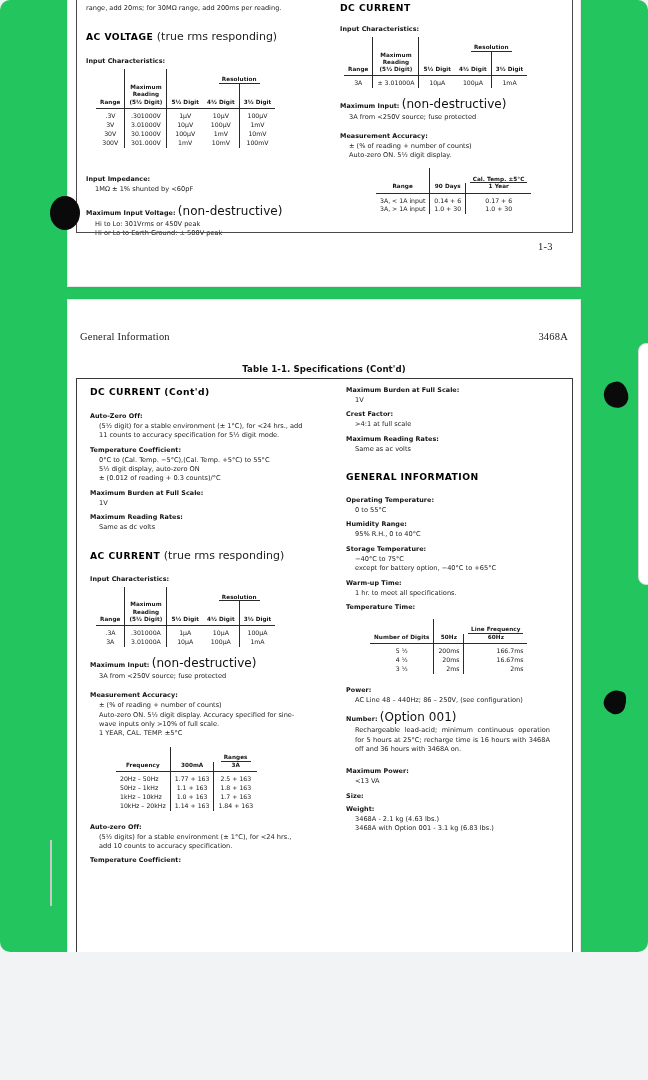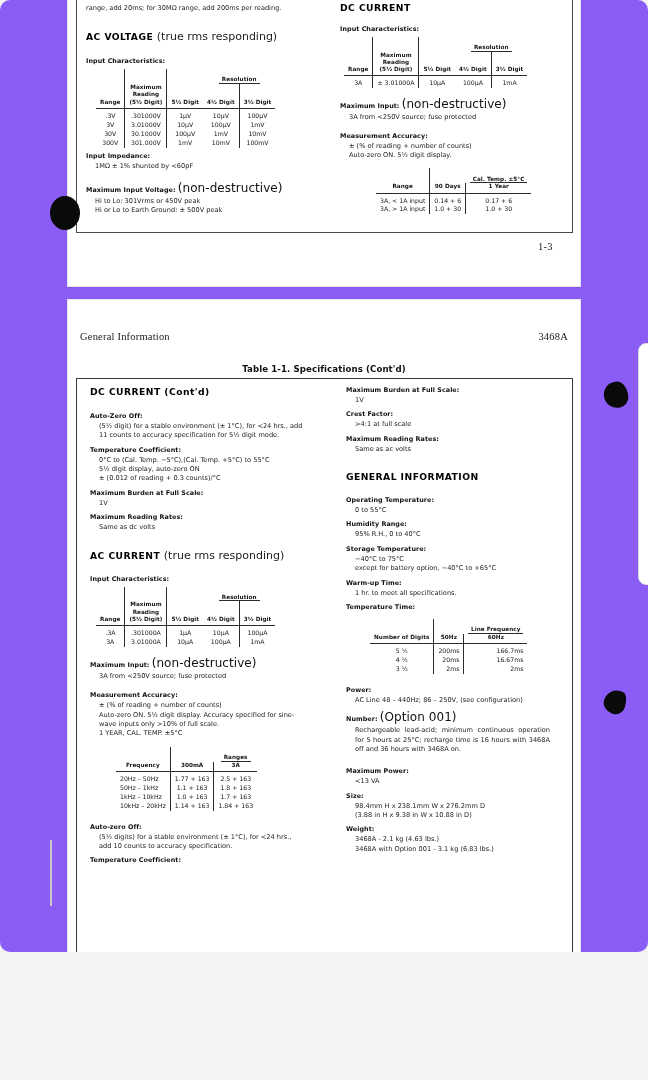--- a/index.html
+++ b/index.html
@@ -6,21 +6,21 @@
   html, body {
     margin: 0; padding: 0;
     width: 648px; height: 1080px;
     background: #f2f3f4;
     font-family: "Liberation Sans", sans-serif;
     overflow: hidden;
   }
   #viewer {
     position: relative;
     width: 648px; height: 952px;
-    background: #8b5cf6;
+    background: #22c55e;
     overflow: hidden;
     border-radius: 10px;
   }
 
   
   .page {
     position: absolute;
     left: 68px;
     width: 512px;
     background: #ffffff;
@@ -233,21 +233,21 @@
           <tr>
             <td>300V</td>
             <td class="vl">301.000V</td>
             <td class="vl">1mV</td>
             <td>10mV</td>
             <td class="vl">100mV</td>
           </tr>
         </tbody>
           </table>
 
-        <div class="lbl" style="margin-top:4px;">Input Impedance:</div>
+        <div class="lbl" style="margin-top:27px;">Input Impedance:</div>
         <div class="body">1MΩ ± 1% shunted by &lt;60pF</div>
 
         <div class="lbl" style="margin-top:10px;">
           <span>Maximum Input Voltage:</span>
           <span class="reg">(non-destructive)</span>
         </div>
         <div class="body">Hi to Lo:  301Vrms or 450V peak
 Hi or Lo to Earth Ground:  ± 500V peak</div>
       </div>
 
@@ -528,22 +528,20 @@
         <div class="lbl">
           <span>Number:</span>
           <span class="reg">(Option 001)</span>
         </div>
         <div class="body justify" style="white-space:normal; margin-right:18px;">Rechargeable lead-acid; minimum continuous operation for 5 hours at 25°C; recharge time is 16 hours with 3468A off and 36 hours with 3468A on.</div>
 
         <div class="lbl" style="margin-top:13px;">Maximum Power:</div>
         <div class="body">&lt;13 VA</div>
 
         <div class="lbl">Size:</div>
-        <div class="body">98.4mm H x 238.1mm W x 276.2mm D
-(3.88 in H x 9.38 in W x 10.88 in D)</div>
 
         <div class="lbl">Weight:</div>
         <div class="body">3468A - 2.1 kg (4.63 lbs.)
 3468A with Option 001 - 3.1 kg (6.83 lbs.)</div>
       </div>
 
       <div class="hdr-serif" style="position:absolute; left:8px; top:749px;">1-4</div>
 
       <div class="punch" style="left:-18px; top:540px; width:2px; height:66px; background:#c9c9c9;"></div>
     </div>

